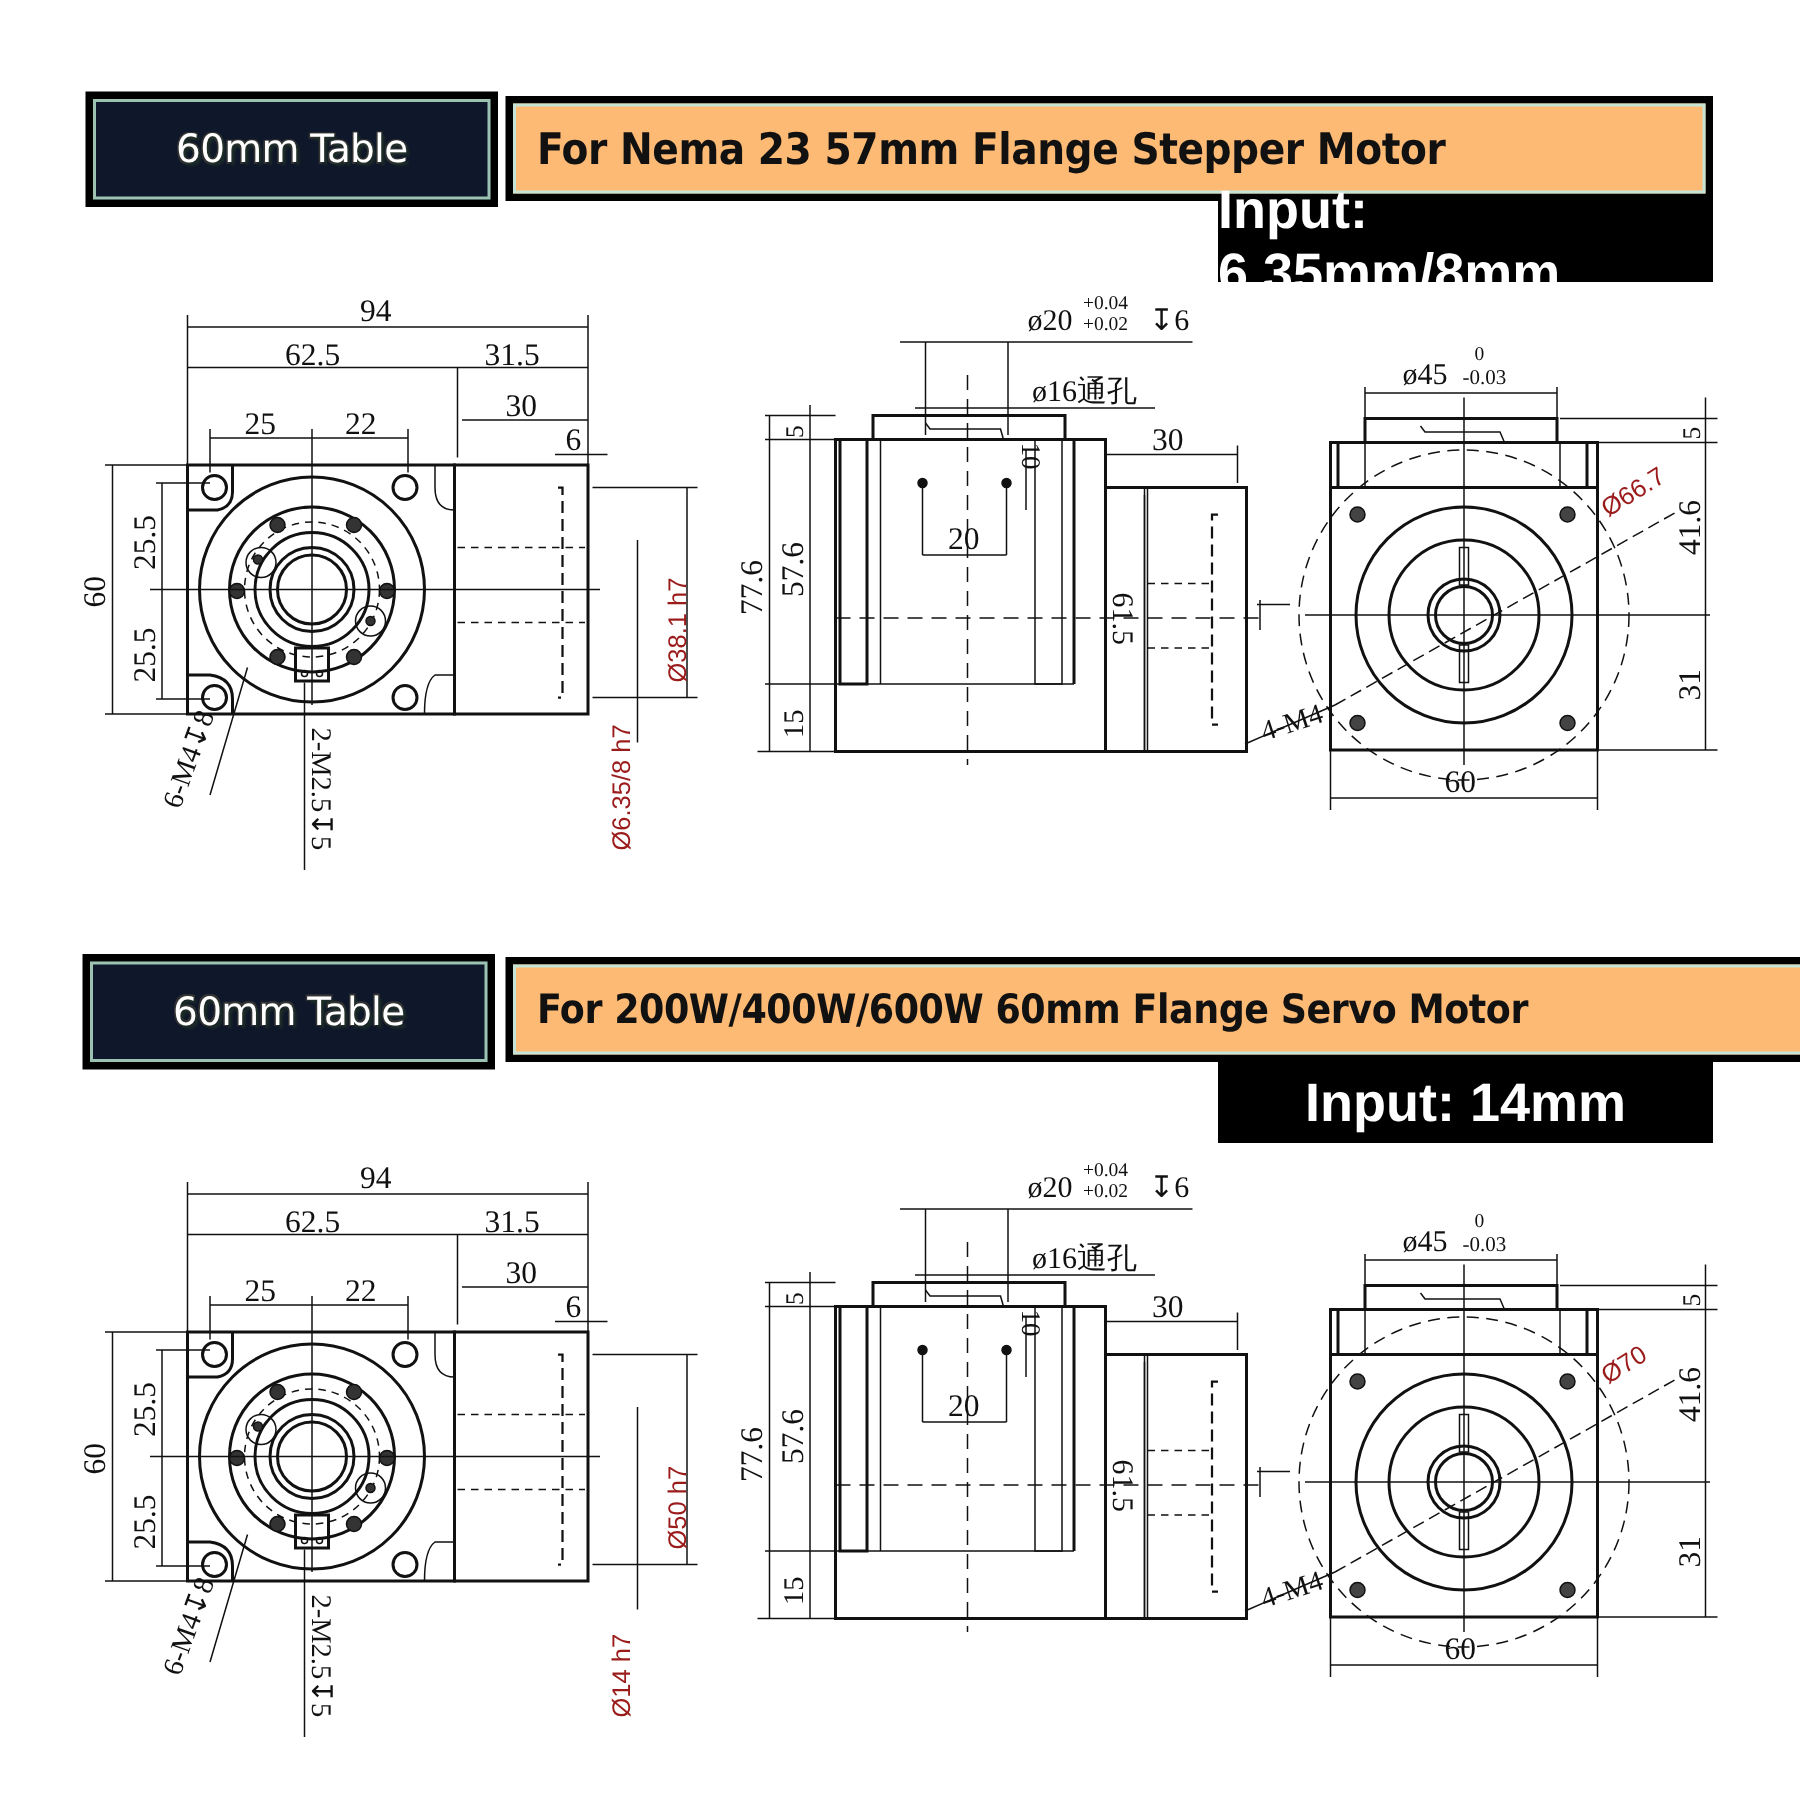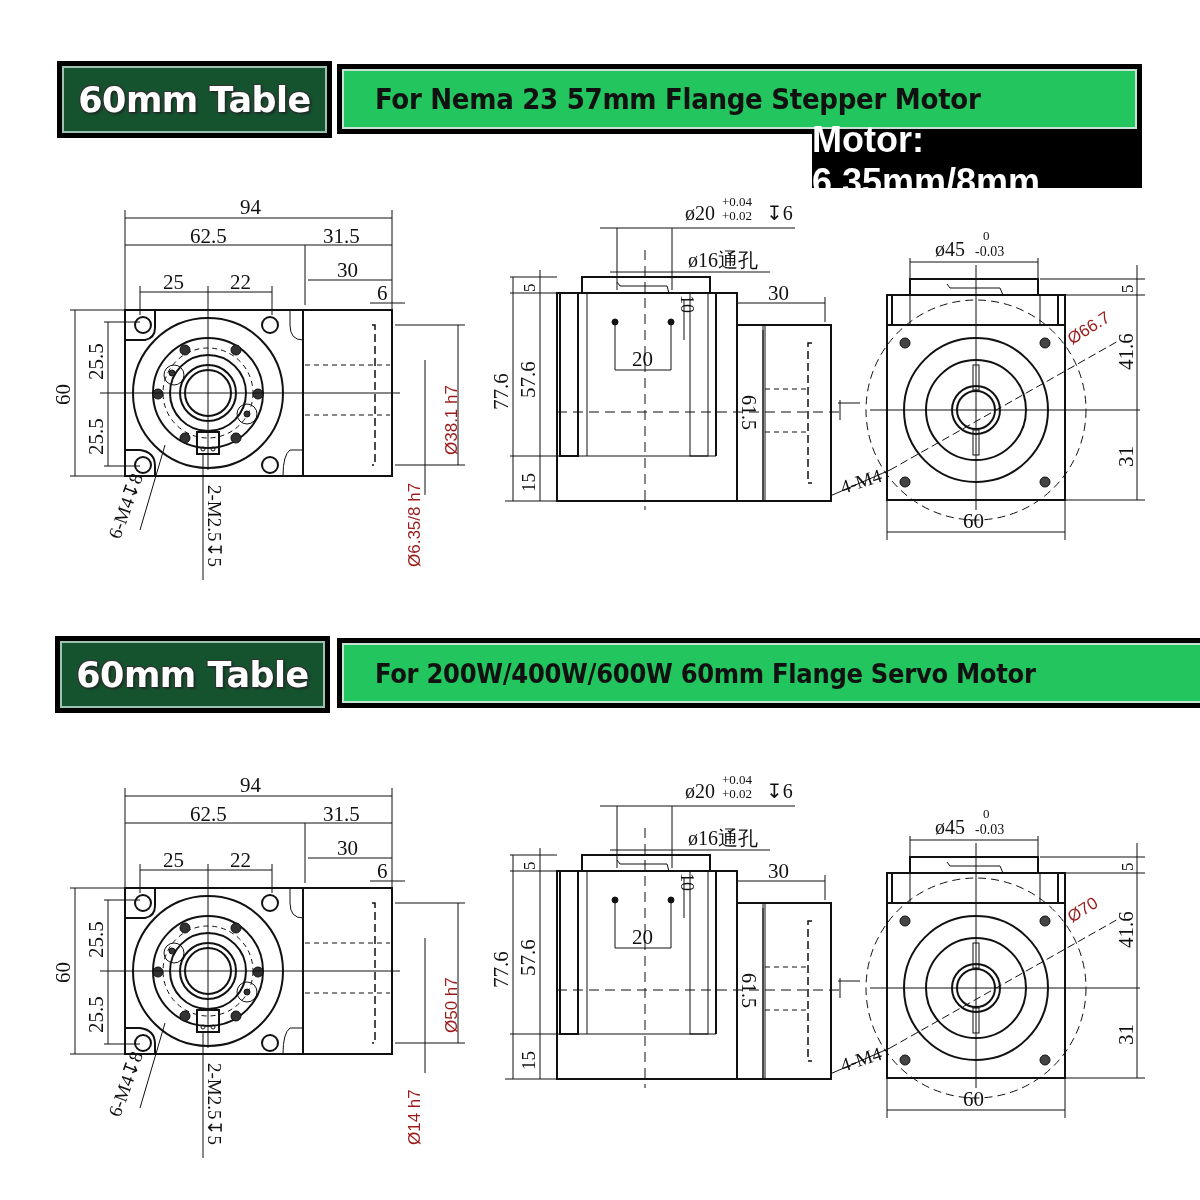--- a/index.html
+++ b/index.html
@@ -4,30 +4,30 @@
 <style>
   html, body { margin:0; padding:0; background:#ffffff; }
   body { width:1200px; height:1200px; position:relative; overflow:hidden; font-family:"Liberation Sans", sans-serif; }
   .section { position:absolute; left:0; width:1200px; height:580px; }
   .sec1 { top:0; }
   .sec2 { top:578px; }
   .tag-box {
     position:absolute; background:#000; box-sizing:border-box; padding:5px;
   }
   .tag-inner {
-    width:100%; height:100%; box-sizing:border-box; background:#14532d;
+    width:100%; height:100%; box-sizing:border-box; background:#0f172a;
     border:2px solid #9cc3b1; display:flex; align-items:center; justify-content:center;
-    color:#fff; font-weight:bold; font-size:35px; font-family:"DejaVu Sans", sans-serif;
+    color:#fff; font-weight:normal; font-size:26px; font-family:"DejaVu Sans", sans-serif;
     text-shadow: 2px 2px 2px #1e2f27, -1px -1px 0 #333, 1px -1px 0 #333, -1px 1px 0 #333;
     letter-spacing:-0.5px;
   }
   .title-box { position:absolute; background:#000; box-sizing:border-box; padding:5px; }
   .title-inner {
-    width:100%; height:100%; box-sizing:border-box; background:#22c55e;
-    border:2px solid #c6e4d6; display:flex; align-items:center; padding-left:31px;
+    width:100%; height:100%; box-sizing:border-box; background:#fdba74;
+    border:2px solid #c6e4d6; display:flex; align-items:center; padding-left:14px;
     color:#111; font-weight:bold; font-size:29px; font-family:"DejaVu Sans Condensed","DejaVu Sans", sans-serif;
     letter-spacing:-0.3px;
   }
   .input-box {
     position:absolute; background:#000; color:#fff; font-weight:bold;
     font-family:"Liberation Sans Narrow","Liberation Sans", sans-serif; font-size:36px;
     display:flex; align-items:center; justify-content:center; letter-spacing:0px;
   }
   svg.drawing { position:absolute; left:0; top:0; }
   svg text { font-family:"Liberation Serif", serif; fill:#111; }
@@ -36,21 +36,21 @@
 </head>
 <body>
 
 <div class="section sec1" id="sec-0">
   <div class="tag-box" style="left:57px;top:61px;width:275px;height:77px;">
     <div class="tag-inner">60mm Table</div>
   </div>
   <div class="title-box" style="left:337px;top:64px;width:805px;height:70px;">
     <div class="title-inner">For Nema 23 57mm Flange Stepper Motor</div>
   </div>
-  <div class="input-box" style="left:812px;top:134px;width:330px;height:54px;">Motor: 6.35mm/8mm</div>
+  <div class="input-box" style="left:812px;top:134px;width:330px;height:54px;">Input: 6.35mm/8mm</div>
 
   <svg class="drawing" width="1200" height="580" viewBox="0 0 1200 580">
     <g stroke="#111" fill="none" stroke-width="1">
 
       <g>
 
         <line x1="125" y1="218" x2="392" y2="218"></line>
         <line x1="125" y1="245" x2="392" y2="245"></line>
         <line x1="305" y1="245" x2="305" y2="305"></line>
         <line x1="308" y1="280" x2="392" y2="280"></line>
@@ -249,20 +249,21 @@
     </g>
   </svg>
 </div>
 <div class="section sec2" id="sec-1">
   <div class="tag-box" style="left: 55px; top: 58px; width: 275px; height: 77px;">
     <div class="tag-inner">60mm Table</div>
   </div>
   <div class="title-box" style="left: 337px; top: 60px; width: 944px; height: 70px;">
     <div class="title-inner" style="font-size: 27px;">For 200W/400W/600W 60mm Flange Servo Motor</div>
   </div>
+  <div class="input-box" style="left: 812px; top: 130px; width: 330px; height: 54px;">Input: 14mm</div>
 
   <svg class="drawing" width="1200" height="580" viewBox="0 0 1200 580">
     <g stroke="#111" fill="none" stroke-width="1">
 
       <g>
 
         <line x1="125" y1="218" x2="392" y2="218"></line>
         <line x1="125" y1="245" x2="392" y2="245"></line>
         <line x1="305" y1="245" x2="305" y2="305"></line>
         <line x1="308" y1="280" x2="392" y2="280"></line>

